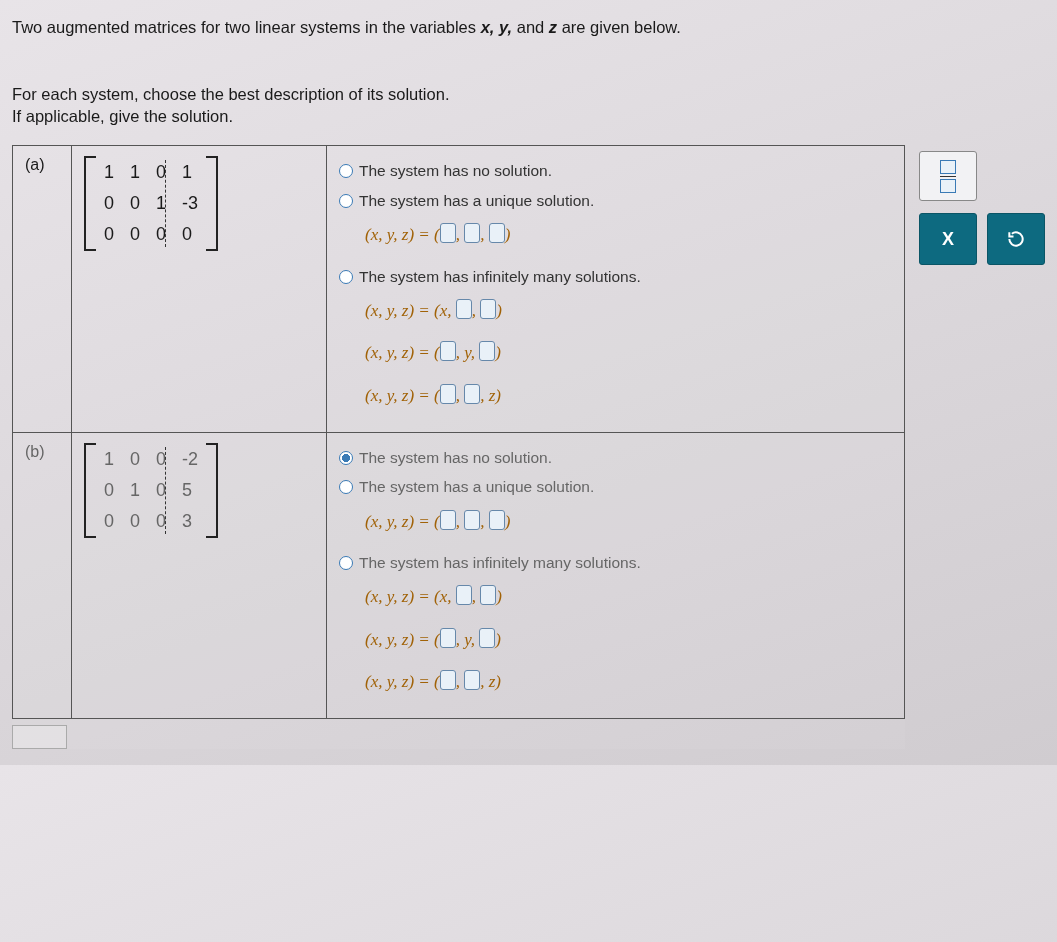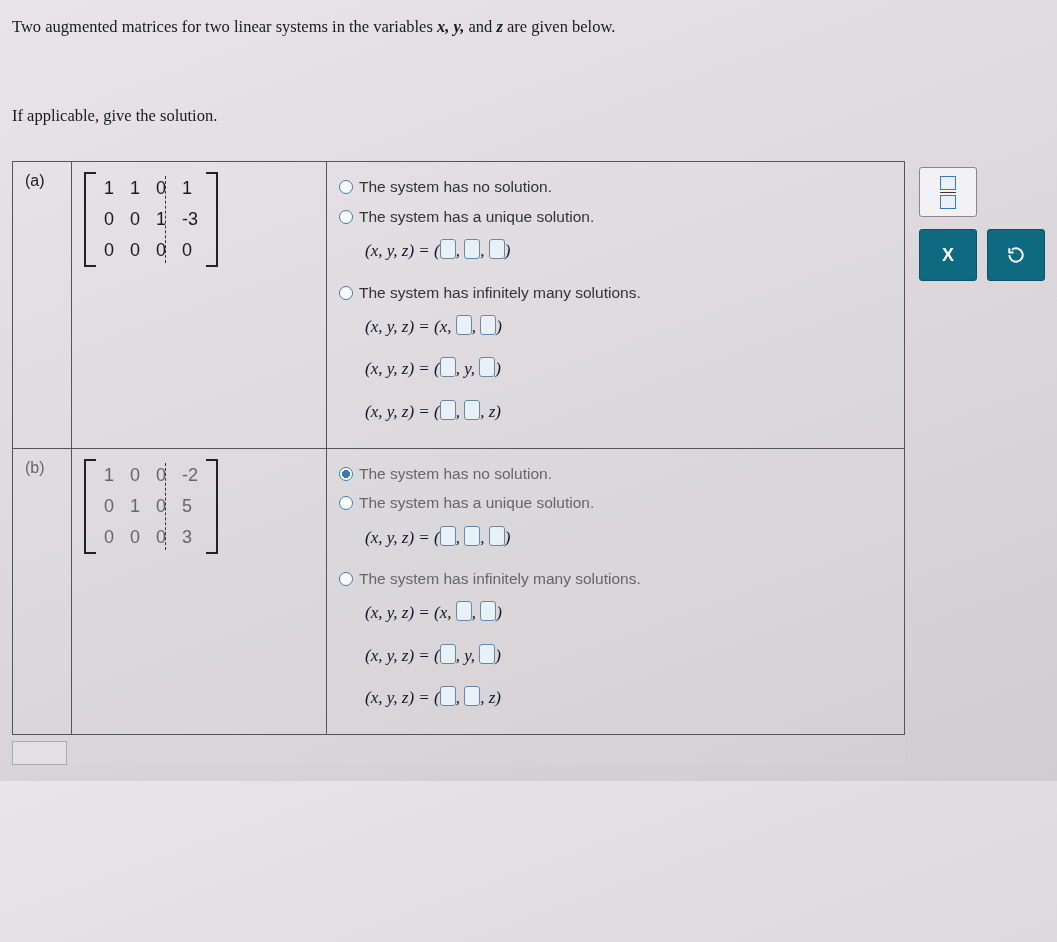--- a/index.html
+++ b/index.html
@@ -5,38 +5,38 @@
   body {
     margin: 0;
     padding: 16px 12px;
     font-family: Arial, Helvetica, sans-serif;
     background: linear-gradient(160deg, #e8e4e8 0%, #d0ccd0 100%);
     color: #1a1a1a;
     font-size: 16px;
     width: 1057px;
     box-sizing: border-box;
   }
-  .intro { font-size: 16.5px; line-height: 1.35; margin-bottom: 34px; font-weight: 500; font-family: Liberation Serif, serif; }
+  .intro { font-size: 16.5px; line-height: 1.35; margin-bottom: 18px; font-weight: 500; }
   .intro em { font-style: italic; font-weight: 600; }
   .content-row { display:flex; gap:14px; align-items:flex-start; }
   .main-box { flex:1; background:rgba(255,255,255,0.05); }
   table.prob { border-collapse:collapse; width:100%; }
   table.prob td { border:1px solid #555; vertical-align:top; padding:10px 12px; }
   td.label { width:34px; font-weight:500; }
   td.matrix-cell { width:230px; }
   .matrix { display:grid; grid-template-columns:repeat(4,auto); gap:10px 16px; padding:6px 8px; font-size:18px; font-family:Arial,sans-serif; position:relative; }
   .matrix .divider { position:absolute; left:calc(75% - 14px); top:4px; bottom:4px; border-left:1.5px dashed #333; }
   .brkL, .brkR { display:inline-block; width:10px; position:relative; align-self:stretch; }
   .brkL::before, .brkL::after, .brkR::before, .brkR::after { content:""; position:absolute; background:#222; height:2px; width:10px; }
   .brkL::before { top:0; left:0; } .brkL::after { bottom:0; left:0; }
   .brkR::before { top:0; right:0; } .brkR::after { bottom:0; right:0; }
   .brkL { border-left:2px solid #222; } .brkR { border-right:2px solid #222; }
   .mat-outer { display:flex; align-items:stretch; }
   .opts-cell { font-size:15.5px; line-height:1.9; color:#333; }
-  .opts-cell .sub { padding-left:26px; color:#0f172a; margin:4px 0 10px 0; }
+  .opts-cell .sub { padding-left:26px; color:#a16207; margin:4px 0 10px 0; }
   .radio { display:inline-block; width:12px; height:12px; border:1.5px solid #3a7ab5; border-radius:50%; margin-right:6px; vertical-align:-2px; background:#fff; }
   .radio.sel { background: radial-gradient(circle,#3a7ab5 0 45%, #fff 50% 100%); }
   .smallbox { display:inline-block; border:1px solid #68a; border-radius:3px; min-width:14px; height:18px; vertical-align:-3px; background:#e9f1f8; }
   .eq { font-style:italic; font-family:'Times New Roman',serif; font-size:17px; }
   .part-b { color:#666; }
   .part-b .opts-cell, .part-b td { color:#666; }
   .side-tools { display:flex; flex-direction:column; gap:12px; margin-top:6px; }
   .tool-frac, .tool-x, .tool-redo {
     width:56px; height:50px; border:1px solid #888; border-radius:3px;
     display:flex; align-items:center; justify-content:center; font-size:18px;
@@ -50,21 +50,21 @@
   .tool-redo svg { width:20px; height:20px; }
   .bottom-tag { margin-top:6px; display:inline-block; padding:4px 10px; border:1px solid #aaa; background:rgba(255,255,255,0.25); color:#8aa; font-size:12px; }
   .row-sep td { border-top:2px solid #555; }
 </style>
 </head>
 <body>
 
 <div class="intro">
   <span>Two augmented matrices for two linear systems in the variables </span><em>x, y,</em><span> and </span><em>z</em><span> are given below.</span><br>
   <br><br>
-  <br>
+  <span>For each system, choose the best description of its solution.</span><br>
   <span>If applicable, give the solution.</span>
 </div>
 
 <div class="content-row">
   <div class="main-box">
     <table class="prob">
 
       <tbody>
           <tr>
         <td class="label">(a)</td>

